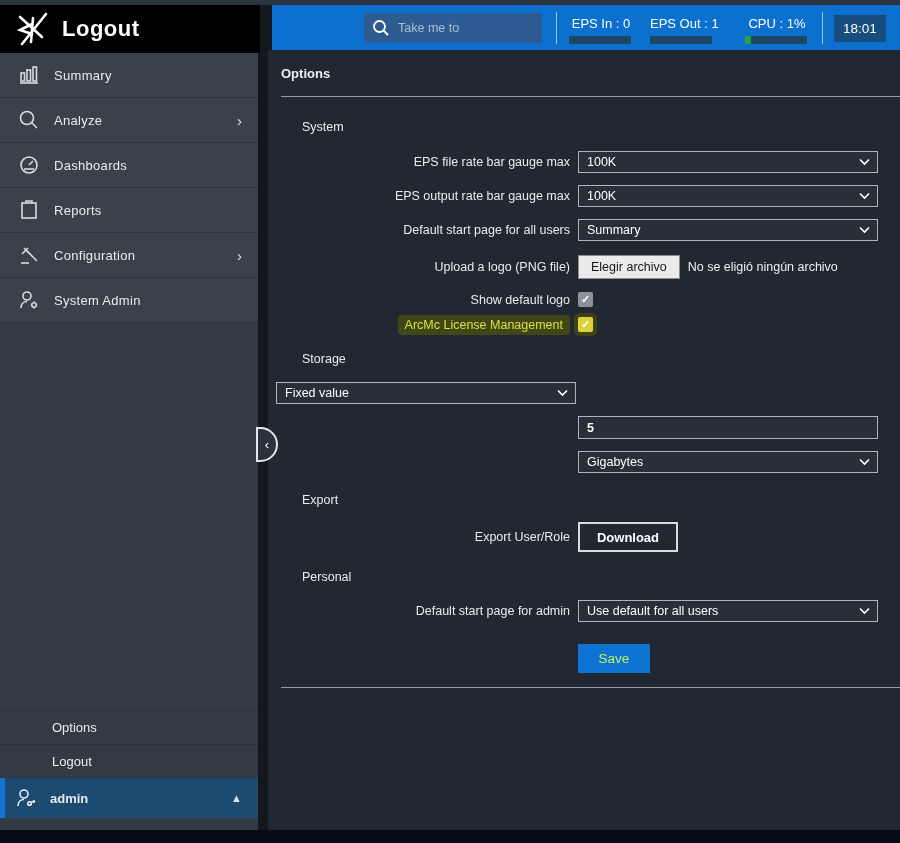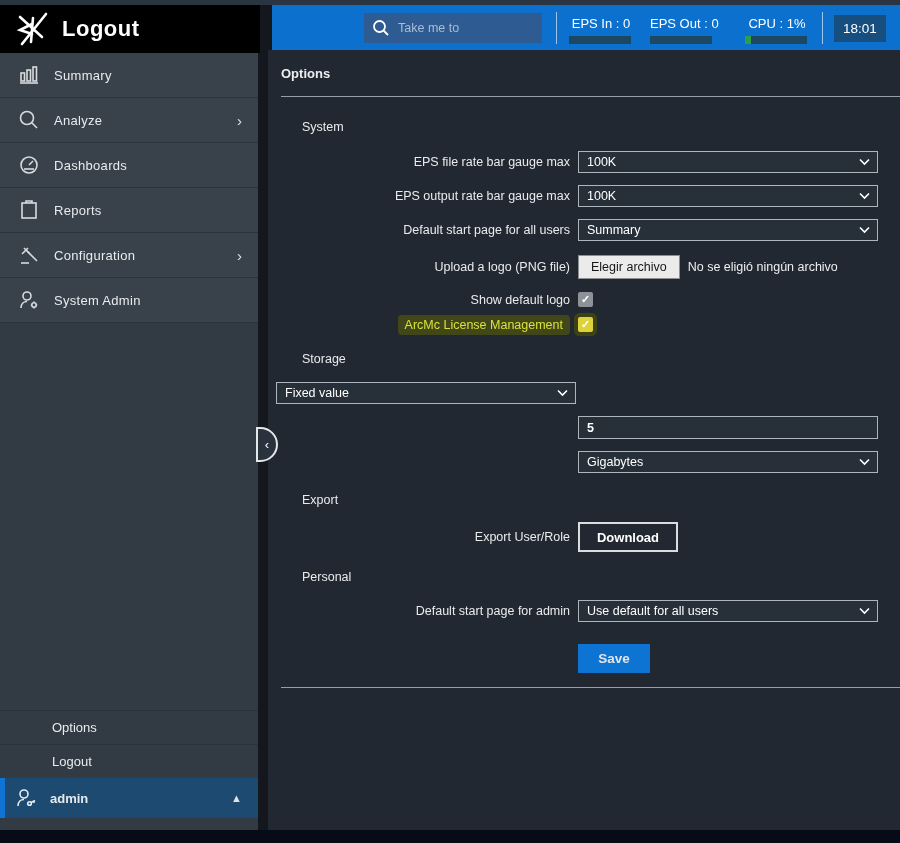--- a/index.html
+++ b/index.html
@@ -55,21 +55,21 @@
   .file-btn { height:24px; background:#ebebeb; color:#161616; border:1px solid #8e8e8e; font-size:12.5px; padding:0 12px; font-family:"Liberation Sans", sans-serif; cursor:pointer; }
   .file-status { margin-left:8px; font-size:12.5px; color:#eceef0; white-space:nowrap; }
 
   .checkbox { width:15px; height:15px; background:#8d9298; border-radius:2px; display:flex; align-items:center; justify-content:center; cursor:pointer; }
   .checkbox::after { content:"✓"; color:#fff; font-size:11px; font-weight:bold; }
   .checkbox.hl { background:#ddd23c; box-shadow:0 0 0 4px #3c4214; }
   .hl-label { background:#414718; color:#d9e13c; padding:3px 7px; border-radius:4px; font-size:12.5px; }
   .row .lbl.hl-wrap { padding-right:0; }
 
   .dl-btn { width:100px; height:30px; background:transparent; border:2px solid #d9dde0; color:#fff; font-weight:bold; font-size:13px; font-family:"Liberation Sans", sans-serif; cursor:pointer; }
-  .save-btn { position:absolute; left:310px; top:594px; width:72px; height:29px; background:#0e74d4; border:none; color:#e5e5e5; font-weight:bold; font-size:13.5px; font-family:"Liberation Sans", sans-serif; cursor:pointer; }
+  .save-btn { position:absolute; left:310px; top:594px; width:72px; height:29px; background:#0e74d4; border:none; color:#bef264; font-weight:normal; font-size:13.5px; font-family:"Liberation Sans", sans-serif; cursor:pointer; }
 
   svg { display:block; }
 </style>
 </head>
 <body>
 
 <div class="top-strip"></div>
 
 <div class="logo-block">
   <span>
@@ -98,21 +98,21 @@
 
   <div class="tb-divider" style="left:284px;"></div>
 
   <div class="stat" style="left:297px;">
     <div class="stat-label">EPS In : 0</div>
     <div class="gauge">
         <div class="fill" style="width: 0%;"></div>
       </div>
   </div>
   <div class="stat" style="left:378px;">
-    <div class="stat-label">EPS Out : 0</div>
+    <div class="stat-label">EPS Out : 1</div>
     <div class="gauge">
         <div class="fill" style="width: 0%;"></div>
       </div>
   </div>
   <div class="stat" style="left:473px;">
     <div class="stat-label">CPU : 1%</div>
     <div class="gauge">
         <div class="fill" style="width: 9%;"></div>
       </div>
   </div>

